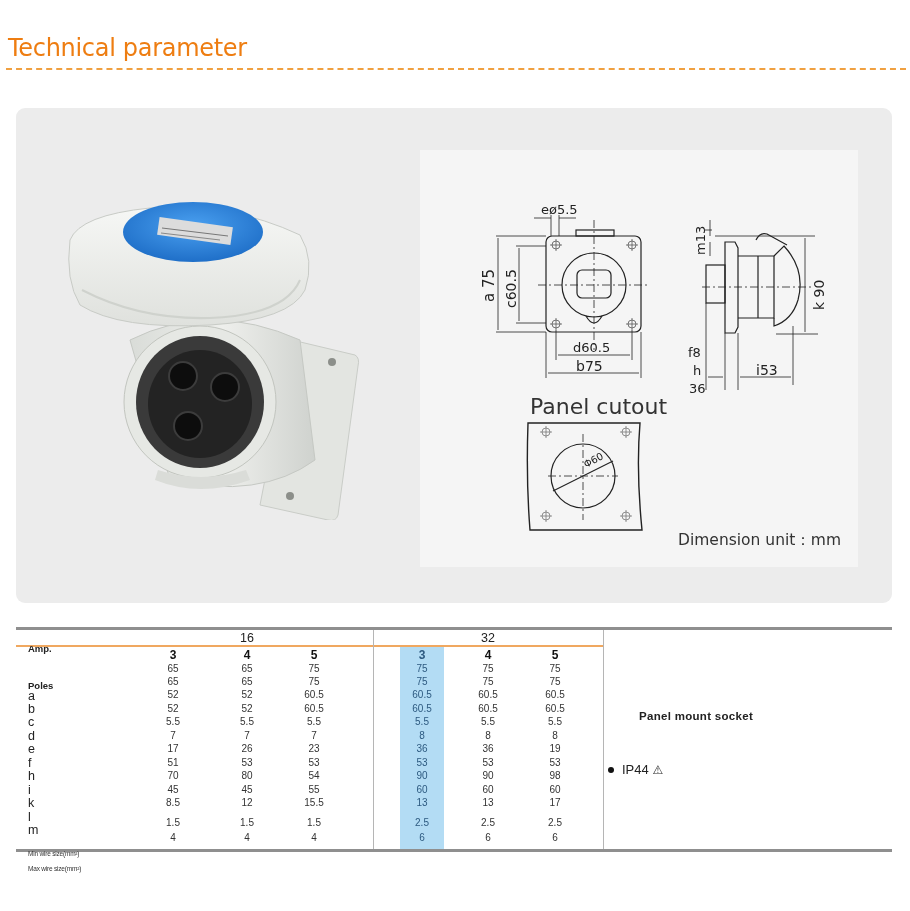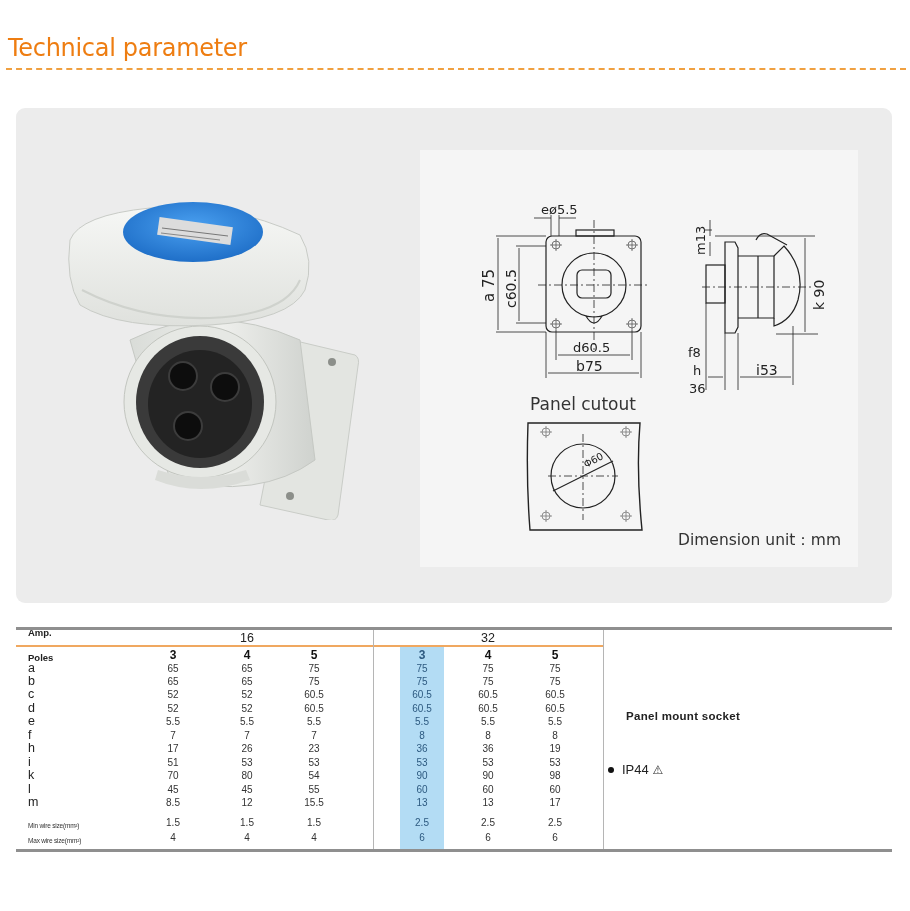--- a/index.html
+++ b/index.html
@@ -3,40 +3,40 @@
 <meta charset="utf-8">
 <style>
   html, body { margin: 0; padding: 0; background: #ffffff; }
   body { width: 910px; height: 911px; position: relative; overflow: hidden; font-family: "Liberation Sans", sans-serif; color: #222; }
   .title { position: absolute; left: 8px; top: 34px; font-family: "DejaVu Sans", sans-serif; font-size: 24px; color: #ee7d11; letter-spacing: -0.3px; }
   .title-rule { position: absolute; left: 6px; top: 68px; width: 900px; border-top: 2px dashed #f0a040; }
   .panel { position: absolute; left: 16px; top: 108px; width: 876px; height: 495px; background: #ececec; border-radius: 9px; }
   .photo { position: absolute; left: 60px; top: 180px; width: 320px; height: 340px; }
   .diagram-box { position: absolute; left: 420px; top: 150px; width: 438px; height: 417px; background: #f5f5f5; }
   .diagram-box svg { position: absolute; left: 0; top: 0; }
-  .cutout-label { position: absolute; left: 110px; top: 244px; font-family: "DejaVu Sans", sans-serif; font-size: 17px; color: #333; }
+  .cutout-label { position: absolute; left: 110px; top: 244px; font-family: "DejaVu Sans", sans-serif; font-size: 22px; color: #333; }
   .unit-label { position: absolute; left: 258px; top: 380px; font-family: "DejaVu Sans", sans-serif; font-size: 15.5px; color: #333; }
 
   .table-wrap { position: absolute; left: 16px; top: 627px; width: 876px; height: 226px; }
   .tb-top { position: absolute; left: 0; top: 0; width: 876px; height: 3px; background: #8f8f8f; }
   .tb-bot { position: absolute; left: 0; top: 222px; width: 876px; height: 3px; background: #8f8f8f; }
   .tb-orange { position: absolute; left: 0; top: 18px; width: 587px; height: 2px; background: #f0a860; }
   .vdiv { position: absolute; top: 3px; width: 1px; height: 219px; background: #b5b5b5; }
   .hl-col { position: absolute; left: 384px; top: 20px; width: 44px; height: 202px; background: #b3dcf4; }
   .cell { position: absolute; font-size: 10px; color: #333; text-align: center; width: 60px; margin-left: -30px; line-height: 12px; }
   .cell.bold { font-weight: bold; font-size: 12px; color: #111; }
   .cell.hl { color: #2d5a80; }
-  .lbl { position: absolute; left: 12px; font-size: 12.5px; color: #222; line-height: 13px; }
+  .lbl { position: absolute; left: 12px; font-size: 12.5px; color: #222; line-height: 13px; margin-top: 28px; }
   .lbl.small { font-size: 6.5px; color: #333; letter-spacing: -0.2px; }
   .lbl.bold { font-weight: bold; font-size: 9.5px; }
-  .amp-label { position: absolute; left: 12px; top: 0; font-weight: bold; font-size: 9.5px; color: #222; }
+  .amp-label { position: absolute; left: 12px; top: 16px; font-weight: bold; font-size: 9.5px; color: #222; }
   .amp-val { position: absolute; top: 4px; font-size: 12.5px; color: #222; text-align: center; width: 60px; margin-left: -30px; }
 
   .notes { position: absolute; left: 606px; top: 710px; width: 280px; font-size: 11.5px; color: #222; }
-  .notes .head { font-weight: bold; font-size: 11.5px; margin-left: 20px; letter-spacing: 0.3px; }
+  .notes .head { font-weight: bold; font-size: 11.5px; margin-left: 33px; letter-spacing: 0.3px; }
   .notes .item { position: relative; padding-left: 16px; margin-top: 4px; line-height: 15px; }
   .notes .item .dot { position: absolute; left: 2px; top: 5px; width: 6px; height: 6px; border-radius: 50%; background: #111; }
   .notes .ip { font-size: 13px; margin-top: 40px; }
 </style>
 </head>
 <body>
 
 <div class="title">Technical parameter</div>
 <div class="title-rule"></div>
 

